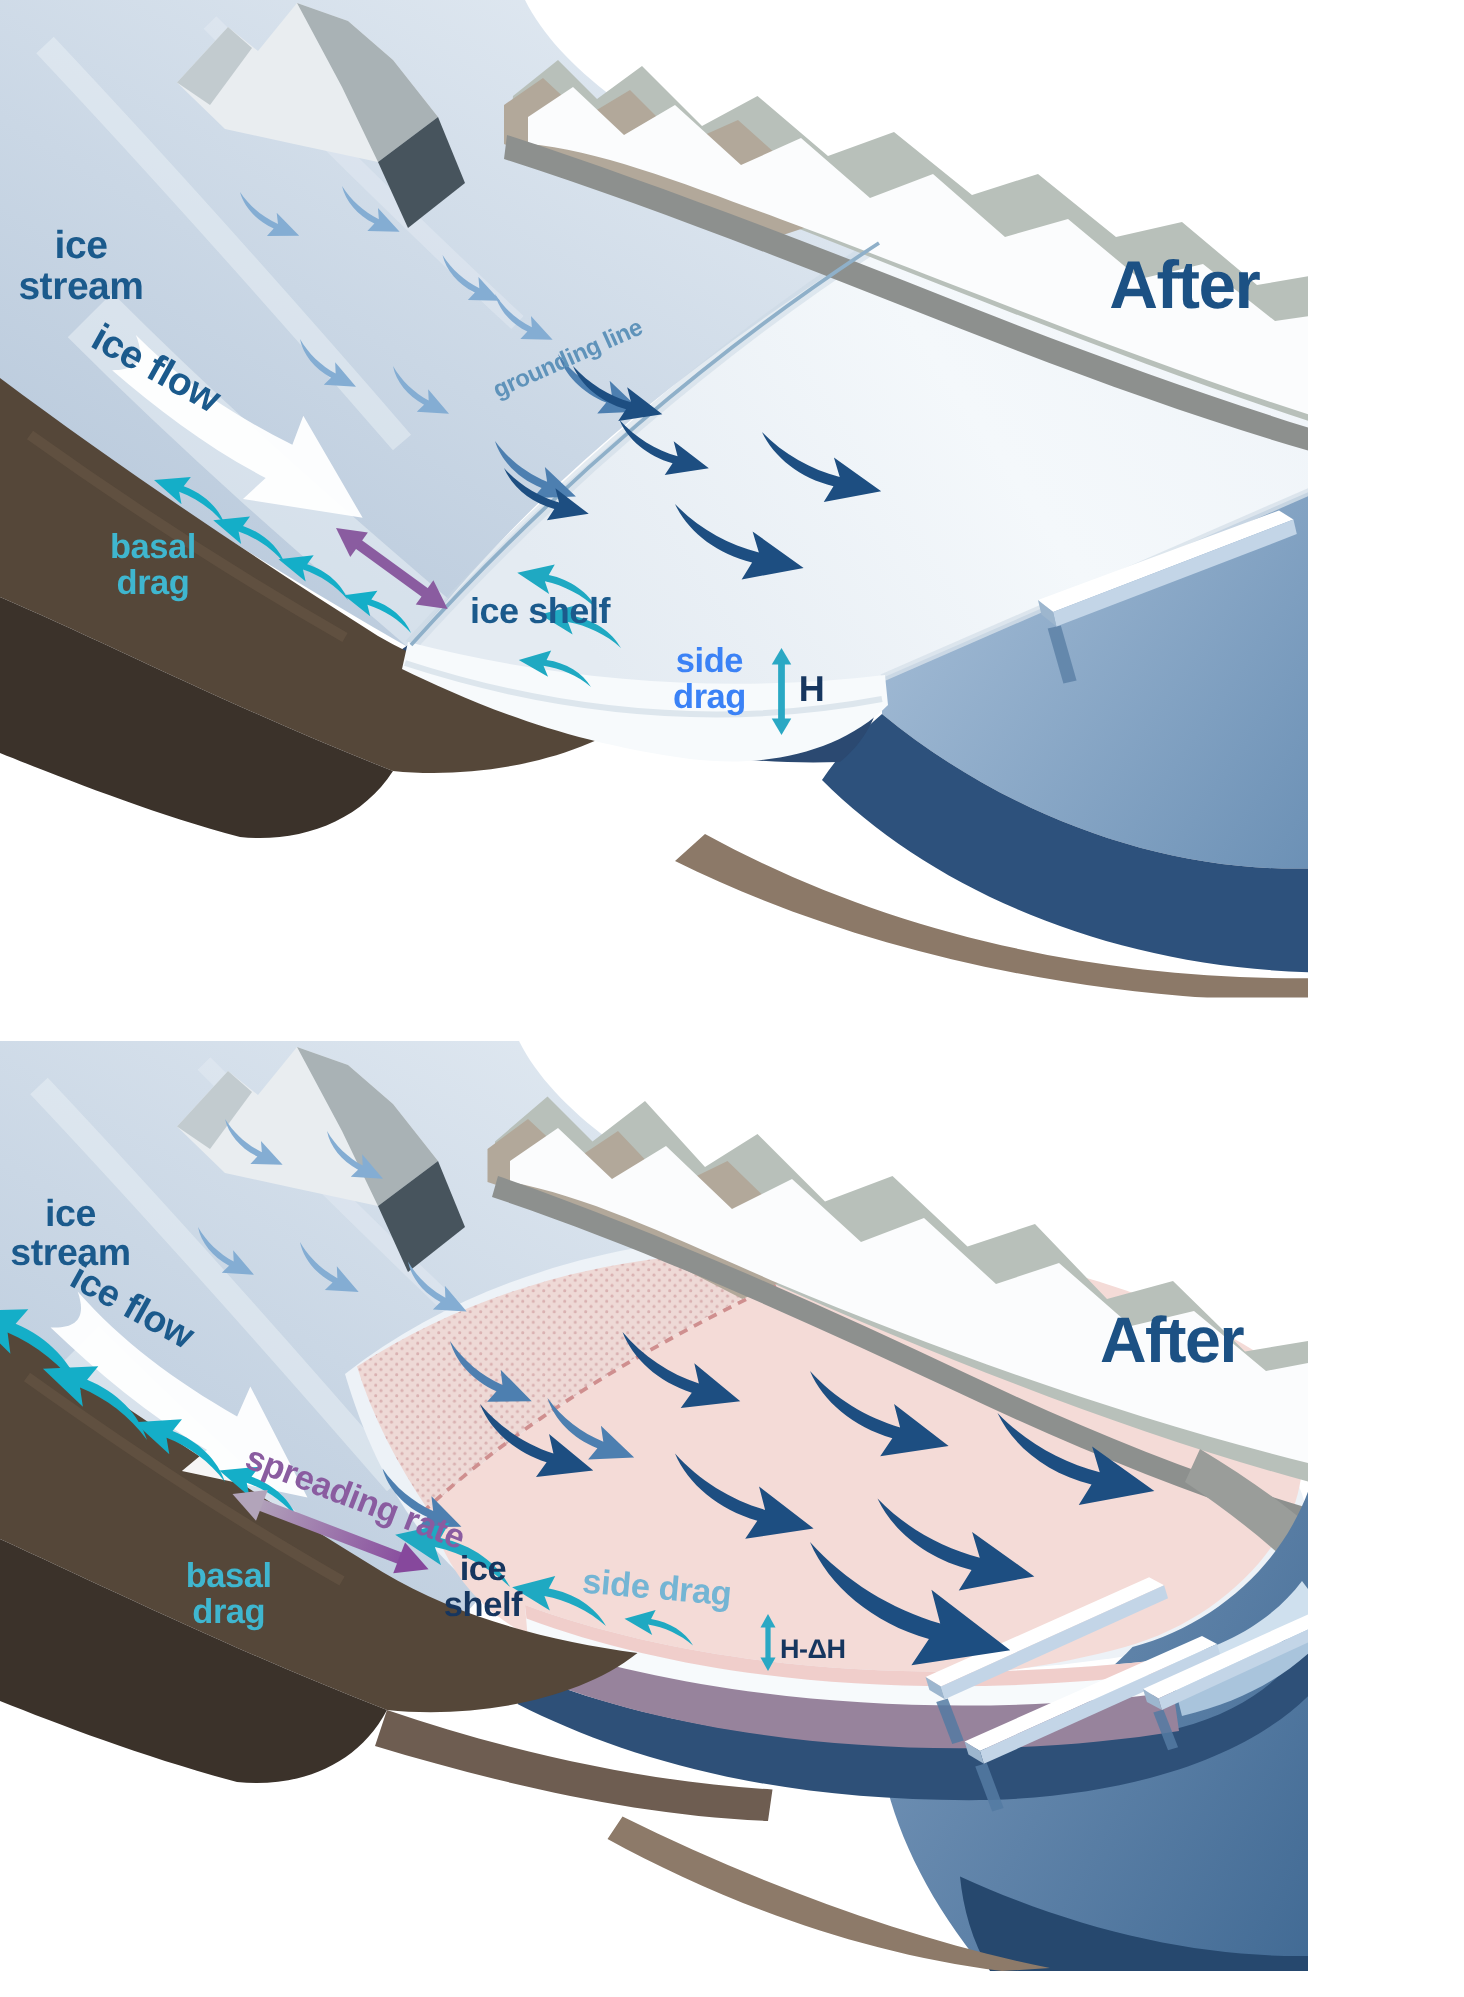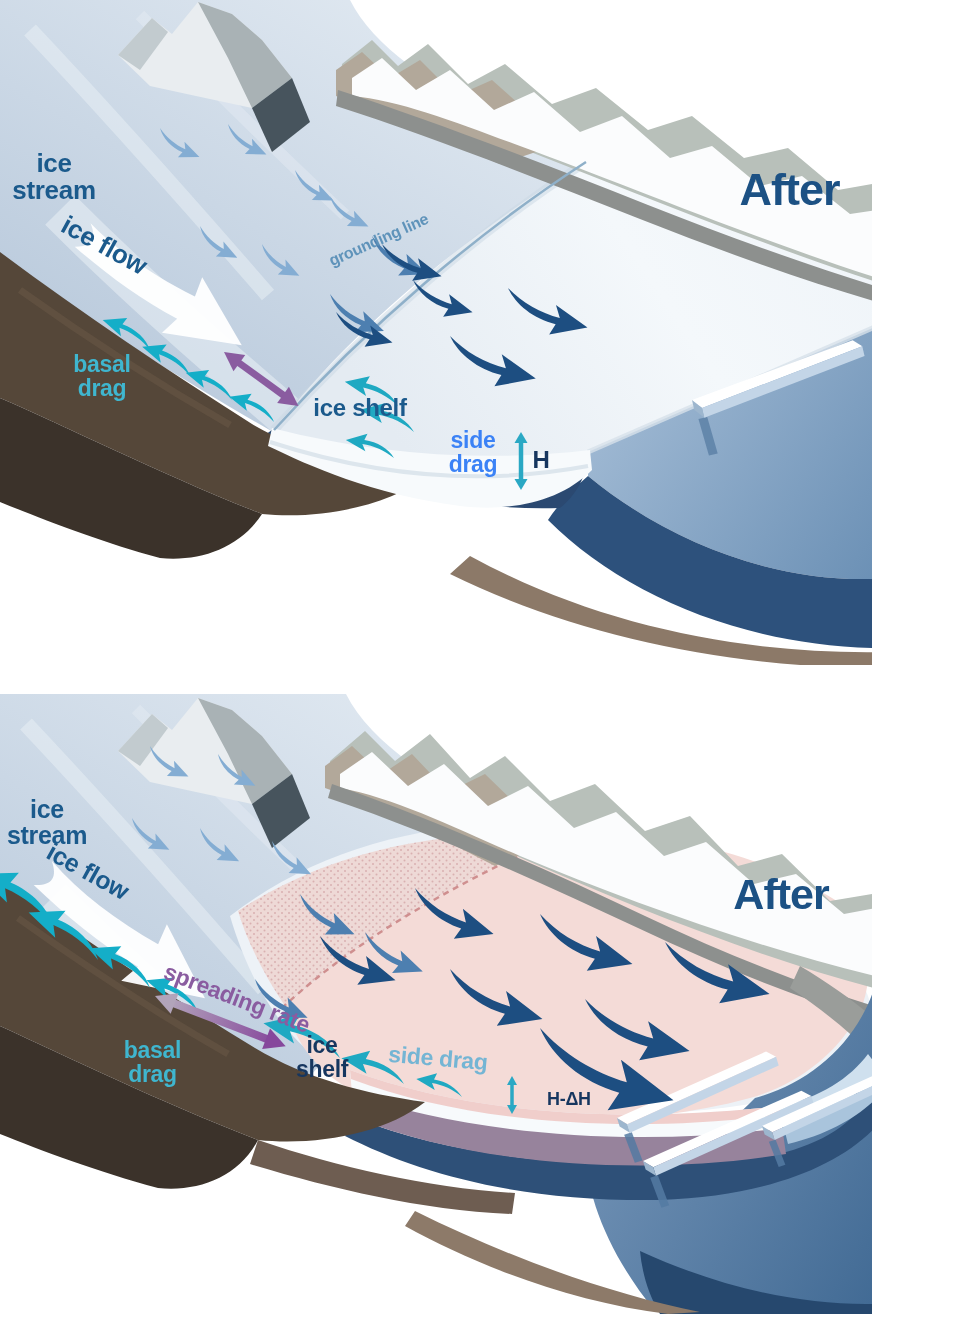--- a/index.html
+++ b/index.html
@@ -301,16 +301,16 @@
 
 <div class="lbl" style="left:0px;top:796px;width:94px;font-size:25px;color:#1b5a8c;">ice
 stream</div>
 <div class="lbl" style="left:28px;top:858px;width:120px;font-size:25px;color:#1b5a8c;transform:rotate(29deg);">ice flow</div>
 <div class="lbl" style="left:158px;top:986px;width:158px;font-size:23px;color:#8a5ca0;transform:rotate(21deg);">spreading rate</div>
 <div class="lbl" style="left:100px;top:1038px;width:105px;font-size:23px;color:#3fb6cf;">basal
 drag</div>
 <div class="lbl" style="left:277px;top:1033px;width:90px;font-size:23px;color:#16365f;">ice
 shelf</div>
 <div class="lbl" style="left:382px;top:1046px;width:112px;font-size:23px;color:#74b5d4;transform:rotate(5deg);">side drag</div>
-<div class="lbl" style="left:520px;top:1090px;width:80px;font-size:18px;color:#16365f;text-align:left;margin-left:27px;">H-ΔH</div>
+<div class="lbl" style="left:520px;top:1090px;width:80px;font-size:18px;color:#16365f;text-align:left;">H-ΔH</div>
 <div class="title" style="left:706px;top:870px;width:150px;font-size:43px;color:#1c5184;">After</div>
 
 </div>
 
 </body></html>

